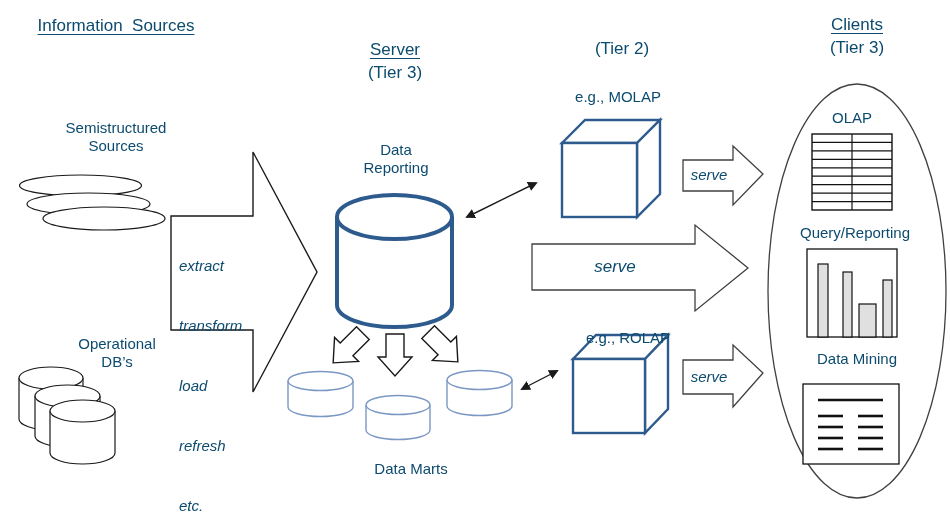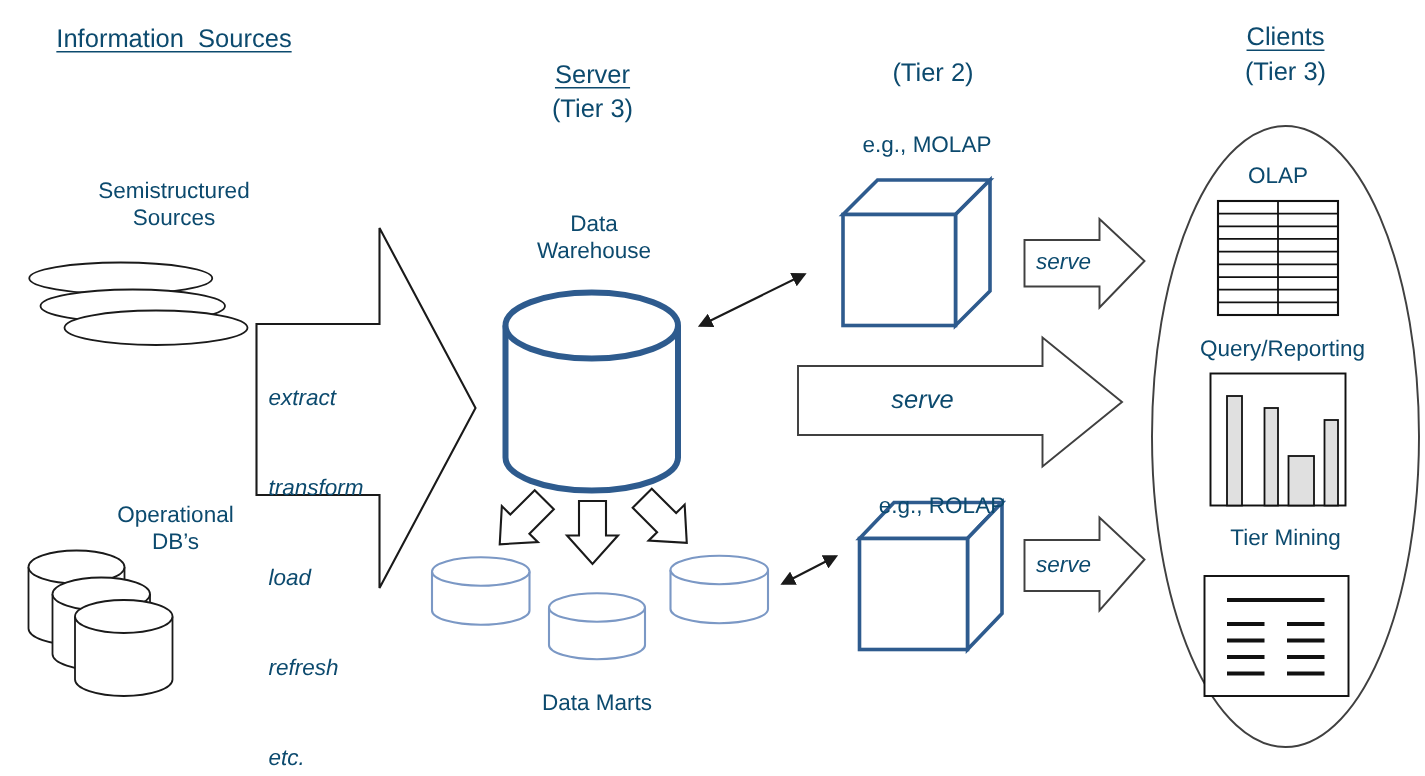--- a/index.html
+++ b/index.html
@@ -151,27 +151,27 @@
 
   <div class="etl">
     <div>extract</div>
     <div>transform</div>
     <div>load</div>
     <div>refresh</div>
     <div>etc.</div>
   </div>
 
   <div class="lbl" style="left:396px; top:141px;">Data</div>
-  <div class="lbl" style="left:396px; top:159px;">Warehouse</div>
-  <div class="lbl" style="left:398px; top:460px;">Data Marts</div>
+  <div class="lbl" style="left:396px; top:159px;">Reporting</div>
+  <div class="lbl" style="left:411px; top:460px;">Data Marts</div>
 
   <div class="lbl" style="left:618px; top:88px;">e.g., MOLAP</div>
   <div class="lbl" style="left:628px; top:301px;margin-top:28px;">e.g., ROLAP</div>
 
   <div class="lbl ital" style="left:709px; top:166px;">serve</div>
   <div class="lbl ital serve-mid" style="left:615px; top:258px;">serve</div>
   <div class="lbl ital" style="left:709px; top:368px;">serve</div>
 
   <div class="lbl" style="left:852px; top:109px;">OLAP</div>
   <div class="lbl" style="left:855px; top:224px;">Query/Reporting</div>
-  <div class="lbl" style="left:857px; top:350px;">Tier Mining</div>
+  <div class="lbl" style="left:857px; top:350px;">Data Mining</div>
 
 </div>
 
 </body></html>

